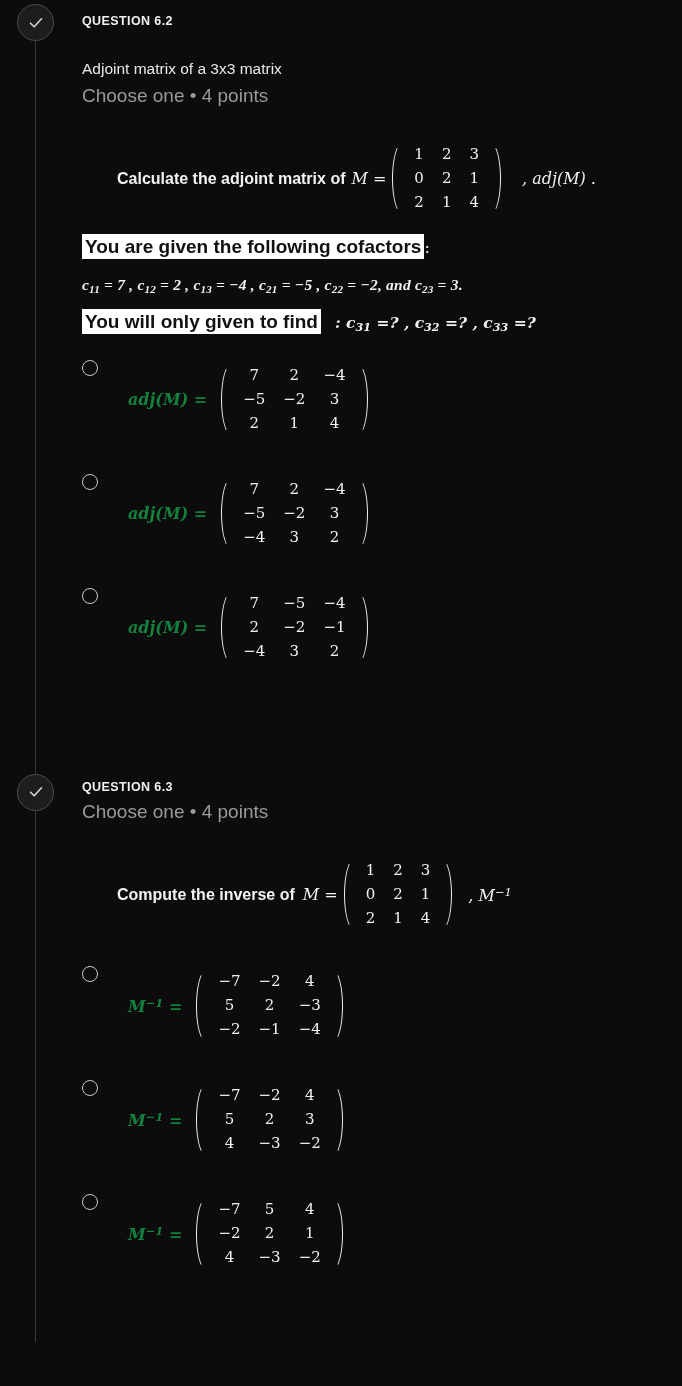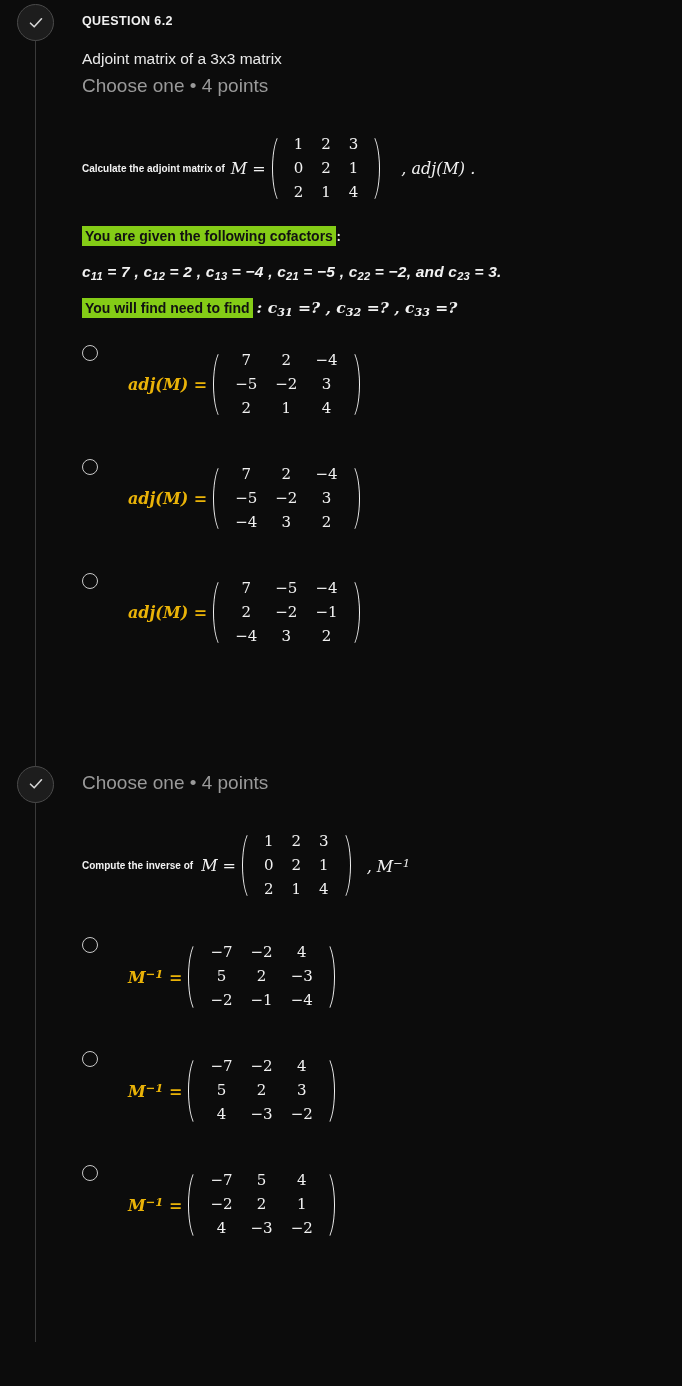--- a/index.html
+++ b/index.html
@@ -56,39 +56,40 @@
   .q-label {
     font-size: 12.5px;
     font-weight: bold;
     letter-spacing: 0.4px;
     color: #f0f0f0;
     margin: 0;
   }
   .q-title {
     font-size: 15.5px;
     color: #e9e9e9;
-    margin: 22px 0 0 0;
+    margin: 32px 0 0 0;
     font-weight: normal;
   }
   .q-meta {
     font-size: 19px;
     color: #9a9a9a;
     margin: 7px 0 0 0;
   }
 
   .prompt-row {
     display: flex;
     align-items: center;
     margin-top: 34px;
     font-size: 15px;
   }
   .prompt-text {
     font-weight: bold;
     color: #f2f2f2;
-    font-size: 10px;
+    font-size: 16px;
+    margin-left: 35px;
   }
   .math-italic {
     font-family: "DejaVu Serif", serif;
     font-style: italic;
     font-size: 16px;
     color: #f2f2f2;
   }
   .math-upright {
     font-family: "DejaVu Serif", serif;
     font-size: 16px;
@@ -141,34 +142,34 @@
   }
   .matrix-grid.cols3 { grid-template-columns: repeat(3, auto); }
   .matrix-grid .cell {
     padding: 2px 9px;
     line-height: 1.32;
     white-space: nowrap;
   }
 
   .cofactor-line {
     margin-top: 18px;
-    font-family: Liberation Sans, sans-serif;
+    font-family: Liberation Serif, serif;
     font-size: 15.5px;
     font-style: italic;
     font-weight: bold;
     color: #f2f2f2;
     letter-spacing: 0.2px;
   }
   .hl {
-    background: #84cc16;
+    background: #ffffff;
     color: #111;
     font-family: "Liberation Sans", sans-serif;
     font-style: normal;
     font-weight: bold;
-    font-size: 14px;
+    font-size: 19px;
     padding: 2px 3px;
   }
   .hl-row {
     margin-top: 16px;
     font-family: "DejaVu Serif", serif;
     font-size: 15.5px;
     font-weight: bold;
     font-style: italic;
     color: #f2f2f2;
   }
@@ -203,21 +204,22 @@
     display: flex;
     align-items: center;
     padding-top: 10px;
     padding-left: 16px;
   }
   .option-lhs {
     font-family: "DejaVu Serif", serif;
     font-style: italic;
     font-weight: bold;
     font-size: 16px;
-    color: #eab308;
+    color: #15803d;
+    margin-right: 8px;
     white-space: nowrap;
   }
   .gap-tall { height: 86px; }
   .bottom-pad { height: 40px; }
 </style>
 </head>
 <body>
 
 <div class="page">
 
@@ -256,21 +258,21 @@
       <span class="math-italic" style="margin-left:15px;">, adj(M) .</span>
     </div>
 
     <div style="margin-top:20px;">
       <span class="hl">You are given the following cofactors</span><span class="math-upright">:</span>
     </div>
 
     <div class="cofactor-line">c<sub>11</sub> = 7 , c<sub>12</sub> = 2 , c<sub>13</sub> = −4 , c<sub>21</sub> = −5 , c<sub>22</sub> = −2, and c<sub>23</sub> = 3.</div>
 
     <div class="hl-row">
-      <span class="hl">You will find need to find</span><span style="margin-left:4px;">:  c<sub>31</sub> =? ,  c<sub>32</sub> =? ,  c<sub>33</sub> =?</span>
+      <span class="hl">You will only given to find</span><span style="margin-left:14px;">:  c<sub>31</sub> =? ,  c<sub>32</sub> =? ,  c<sub>33</sub> =?</span>
     </div>
 
     <div class="options">
 
       <div class="option">
         <span class="radio"></span>
         <div class="option-body">
           <span class="option-lhs">adj(M) =</span>
           <span class="matrix">
             <span class="paren left"></span>
@@ -340,20 +342,21 @@
   <div class="gap-tall"></div>
 
   <div class="question-block">
 
     <div class="check-bubble" style="top:-6px;">
       <svg width="18" height="18" viewBox="0 0 18 18" aria-hidden="true">
         <path d="M3.5 9.2 L7.2 12.8 L14.5 4.8" fill="none" stroke="#d6d6d6" stroke-width="1.6" stroke-linecap="round" stroke-linejoin="round"></path>
       </svg>
     </div>
 
+    <div class="q-label">QUESTION 6.3</div>
     <div class="q-meta">Choose one • 4 points</div>
 
     <div class="prompt-row">
       <span class="prompt-text">Compute the inverse of</span>
       <span class="math-italic" style="margin-left:8px;">M =</span>
       <span class="matrix">
         <span class="paren left"></span>
         <span class="matrix-grid cols3">
           <span class="cell">1</span>
           <span class="cell">2</span>

